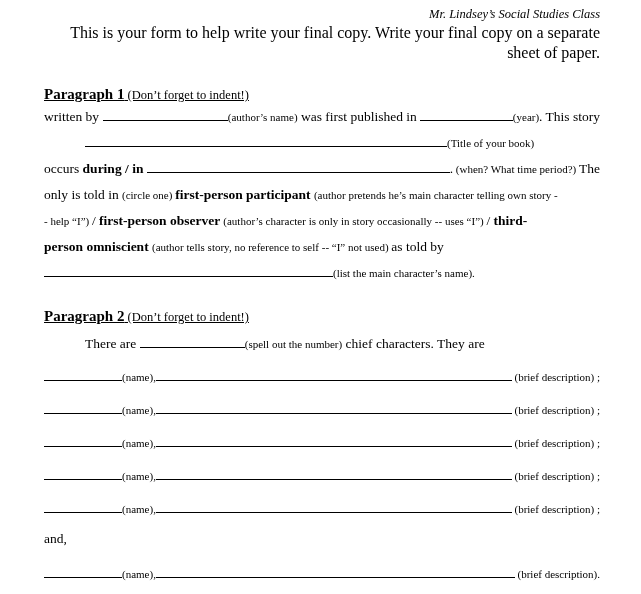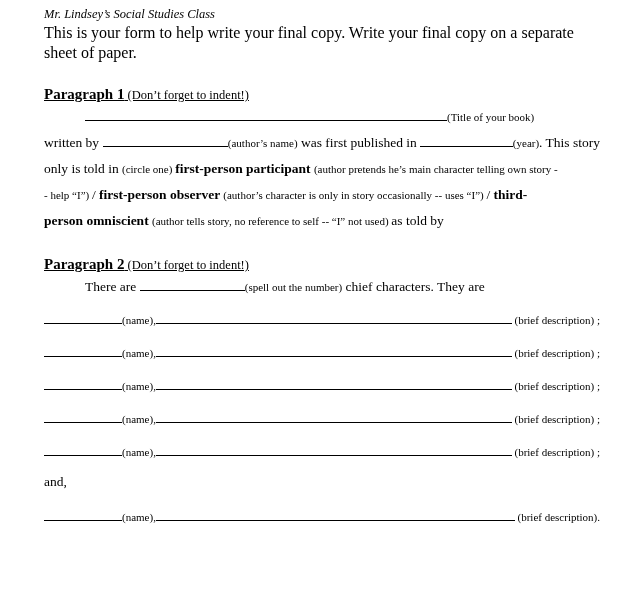--- a/index.html
+++ b/index.html
@@ -1,60 +1,69 @@
 <!DOCTYPE html>
 <html><head>
 <meta charset="utf-8">
 <style>
   html,body{margin:0;padding:0;background:#ffffff;}
   body{width:641px;height:594px;overflow:hidden;font-family:"Liberation Serif",serif;color:#000;}
   .page{width:641px;height:594px;box-sizing:border-box;padding:5px 41px 0 44px;background:#ffffff;}
-  .header{text-align:left;}
+  .header{text-align:right;}
   .title{font-style:italic;font-size:12.5px;line-height:18px;}
   .subtitle{font-size:16px;line-height:20px;}
   .p-heading{margin-top:22px;font-weight:bold;font-size:15px;line-height:18px;text-decoration:underline;white-space:nowrap;}
   .p-heading .ph-note{font-weight:normal;font-size:12.5px;}
   .p-heading.p2{margin-top:21px;}
   .line{line-height:25px;font-size:13.5px;white-space:nowrap;}
   .line.flex{display:flex;align-items:baseline;}
   .seg-s{font-size:11px;}
   .seg-b{font-weight:bold;}
   .blank{display:inline-block;height:12px;border-bottom:1px solid #000;}
   .indent{padding-left:41px;}
-  .intro-line{}
+  .intro-line{margin-top:5px;}
   .char-row{margin-top:8px;}
   #and-line{margin-top:4px;}
   #final-row{margin-top:11px;}
 </style>
 </head>
 <body>
 
 <div class="page">
 
   <div class="header">
     <div class="title">Mr. Lindsey’s Social Studies Class</div>
     <div class="subtitle">This is your form to help write your final copy. Write your final copy on a separate sheet of paper.</div>
   </div>
 
   <div class="p-heading"><span class="ph-bold">Paragraph 1</span><span class="ph-note"> (Don’t forget to indent!)</span></div>
 
   <div>
-    <div class="line flow indent"><span class="blank" style="width: 362px; flex: 0 0 362px;"></span><span class="seg-s">(Title of your book)</span></div>
     <div class="line flex">
         <span class="seg-t">written by&nbsp;</span>
         <span class="blank" style="flex-grow: 115; flex-basis: 0px;"></span>
         <span class="seg-s">(author’s name)</span>
         <span class="seg-t">&nbsp;was first published in&nbsp;</span>
         <span class="blank" style="flex-grow: 85; flex-basis: 0px;"></span>
         <span class="seg-s">(year)</span>
         <span class="seg-t">. This story</span>
       </div>
+    <div class="line flow indent"><span class="blank" style="width: 362px; flex: 0 0 362px;"></span><span class="seg-s">(Title of your book)</span></div>
+    <div class="line flex">
+        <span class="seg-t">occurs&nbsp;</span>
+        <span class="seg-b">during / in&nbsp;</span>
+        <span class="blank" style="flex-grow: 1; flex-basis: 0px;"></span>
+        <span class="seg-t">.</span>
+        <span class="seg-s">&nbsp;(when? What time period?)&nbsp;</span>
+        <span class="seg-t">The</span>
+      </div>
     <div class="line flow"><span class="seg-t">only is told in </span><span class="seg-s">(circle one) </span><span class="seg-b">first-person participant </span><span class="seg-s">(author pretends he’s main character telling own story -</span></div>
     <div class="line flow"><span class="seg-s">- help “I”) </span><span class="seg-t">/ </span><span class="seg-b">first-person observer </span><span class="seg-s">(author’s character is only in story occasionally -- uses “I”) </span><span class="seg-t">/ </span><span class="seg-b">third-</span></div>
     <div class="line flow"><span class="seg-b">person omniscient </span><span class="seg-s">(author tells story, no reference to self -- “I” not used) </span><span class="seg-t">as told by</span></div>
+    <div class="line flow"><span class="blank" style="width: 289px; flex: 0 0 289px;"></span><span class="seg-s">(list the main character’s name).</span></div>
   </div>
 
   <div class="p-heading p2"><span class="ph-bold">Paragraph 2</span><span class="ph-note"> (Don’t forget to indent!)</span></div>
 
   <div>
     <div class="line flow indent intro-line"><span class="seg-t">There are </span><span class="blank" style="width: 105px; flex: 0 0 105px;"></span><span class="seg-s">(spell out the number)</span><span class="seg-t"> chief characters. They are</span></div>
 
     <div class="line flex char-row">
         <span class="blank" style="width: 78px; flex: 0 0 78px;"></span>
         <span class="seg-s">(name),</span>

